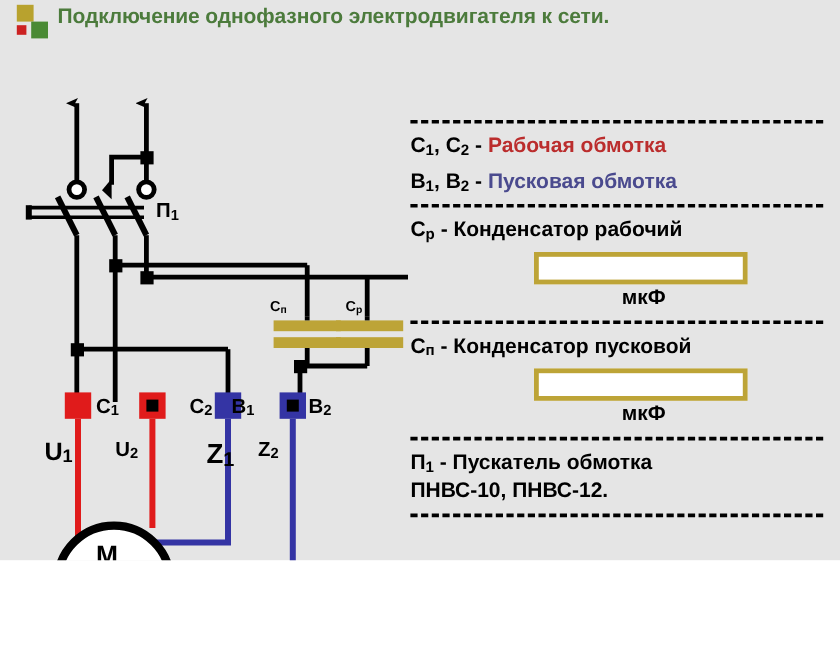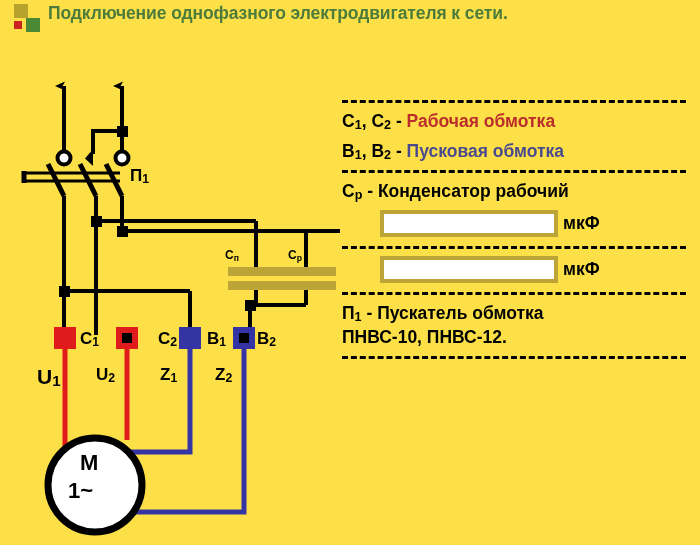--- a/index.html
+++ b/index.html
@@ -4,22 +4,22 @@
 <title>Подключение однофазного электродвигателя к сети</title>
 <style>
   html, body {
     margin: 0;
     padding: 0;
     background: #ffffff;
   }
   #page {
     position: relative;
     width: 700px;
-    height: 545px;
-    background: #fde047;
+    height: 467px;
+    background: #e5e5e5;
     overflow: hidden;
     font-family: "Liberation Sans", sans-serif;
   }
 
   
   #logo {
     position: absolute;
     left: 8px;
     top: 4px;
     width: 36px;
@@ -74,26 +74,26 @@
     position: relative;
     top: 2px;
   }
 
   #lbl-p1   { left: 130px; top: 166px; font-size: 17px; }
   #lbl-cp-s { left: 225px; top: 248px; font-size: 12px; }
   #lbl-cr-s { left: 288px; top: 248px; font-size: 12px; }
 
   #lbl-c1 { left: 80px;  top: 329px; font-size: 17px; }
   #lbl-c2 { left: 158px; top: 329px; font-size: 17px; }
-  #lbl-b1 { left: 207px; top: 329px; font-size: 17px; }
+  #lbl-b1 { left: 193px; top: 329px; font-size: 17px; }
   #lbl-b2 { left: 257px; top: 329px; font-size: 17px; }
 
   #lbl-u1 { left: 37px;  top: 365px; font-size: 21px; }
   #lbl-u2 { left: 96px;  top: 365px; font-size: 17px; }
-  #lbl-z1 { left: 160px; top: 365px; font-size: 17px; }
+  #lbl-z1 { left: 172px; top: 365px; font-size: 23px; }
   #lbl-z2 { left: 215px; top: 365px; font-size: 17px; }
 
   #motor-m    { left: 80px; top: 450px; font-size: 22px; }
   #motor-tilde{ left: 68px; top: 478px; font-size: 22px; }
 
   
   #legend {
     position: absolute;
     left: 340px;
     top: 96px;
@@ -118,20 +118,21 @@
     position: relative;
     top: 2px;
   }
   .legend-row .val-red  { color: #bb2d2d; }
   .legend-row .val-blue { color: #4a4a8e; margin-top: 12px; }
 
   .cap-input-row {
     display: flex;
     align-items: center;
     padding: 3px 0 5px 40px;
+    flex-direction: column;
   }
   .cap-input {
     width: 178px;
     height: 27px;
     border: 4px solid #bda437;
     background: #ffffff;
     box-sizing: border-box;
     padding: 0 4px;
     font-family: "Liberation Sans", sans-serif;
     font-size: 15px;
@@ -302,20 +303,23 @@
     <div class="legend-row">
       <span>С</span><sub>р</sub><span> - Конденсатор рабочий</span>
     </div>
     <div class="cap-input-row">
       <input class="cap-input" type="text" value="" style="">
       <span class="cap-unit">мкФ</span>
     </div>
 
     <div class="divider"></div>
 
+    <div class="legend-row">
+      <span>С</span><sub>п</sub><span> - Конденсатор пусковой</span>
+    </div>
     <div class="cap-input-row">
       <input class="cap-input" type="text" value="" style="">
       <span class="cap-unit">мкФ</span>
     </div>
 
     <div class="divider"></div>
 
     <div class="legend-row multiline">
       <span>П</span><sub>1</sub><span> - Пускатель обмотка</span><br>
       <span>ПНВС-10, ПНВС-12.</span>

